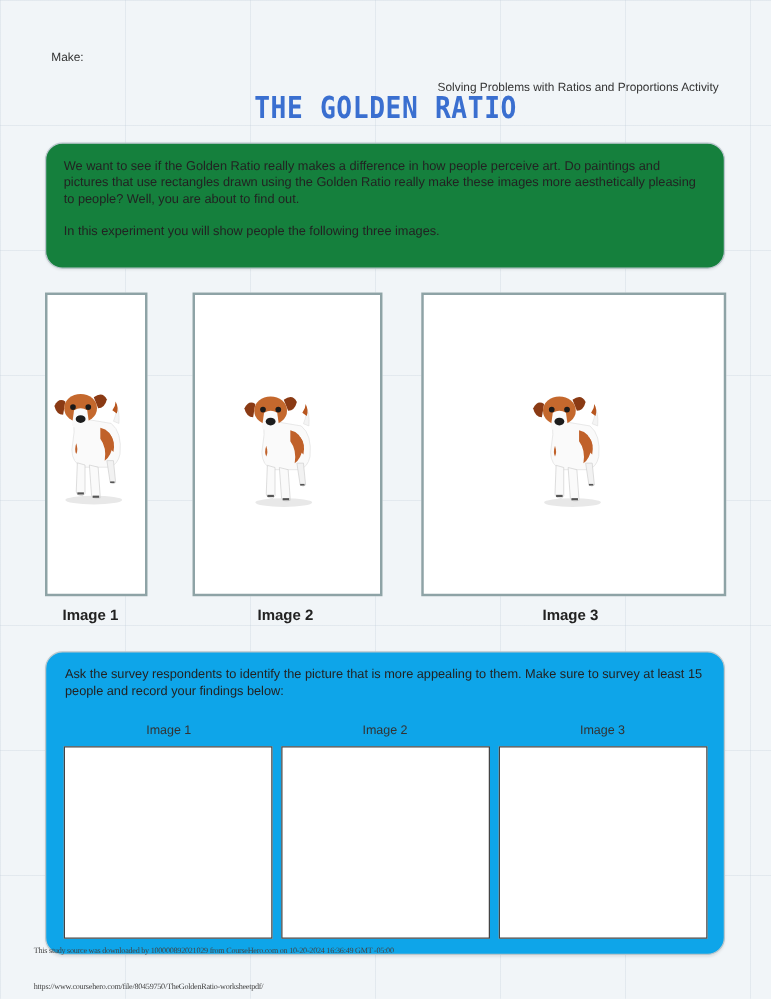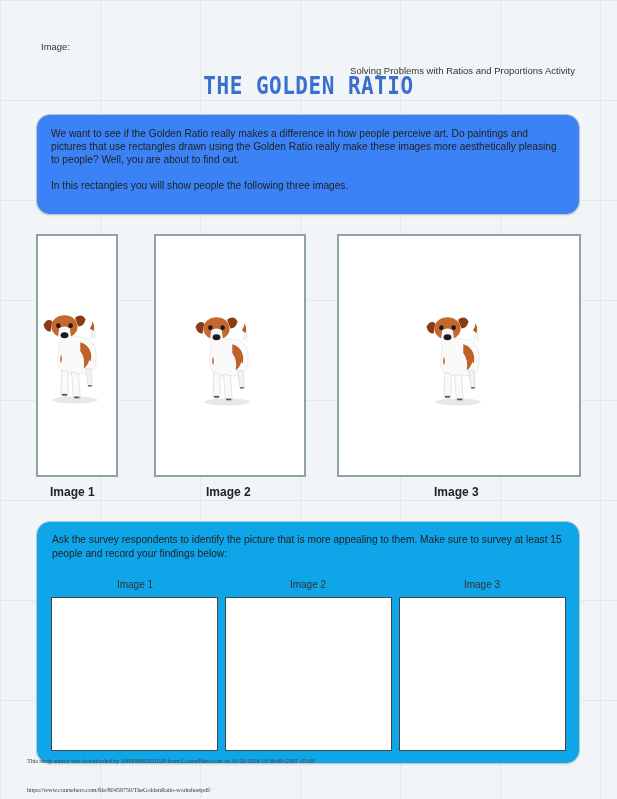--- a/index.html
+++ b/index.html
@@ -17,21 +17,21 @@
   .name-label { left: 41px; top: 41px; font-size: 9.5px; color: #333; }
   .activity-title { right: 42px; top: 41px; font-size: 9.5px; color: #333; margin-top: 24px; }
   .main-title {
     left: 0; width: 617px; top: 74px; text-align: center;
     font-family: "DejaVu Sans Mono", monospace; font-weight: bold;
     font-size: 21px; letter-spacing: 0.5px; color: #3a6fd0;
     transform: scaleY(1.15);
   }
   .intro-box {
     left: 36px; top: 114px; width: 544px; height: 101px;
-    background: #3b82f6; border: 1.5px solid #b9c6cc; border-radius: 14px;
+    background: #15803d; border: 1.5px solid #b9c6cc; border-radius: 14px;
     box-sizing: border-box; padding: 12px 14px 0 14px;
     font-size: 10.2px; line-height: 13px; color: #222;
     box-shadow: 0 1px 2px rgba(0,0,0,0.08);
   }
   .intro-box p { margin: 0; }
   .intro-box p + p { margin-top: 13px; }
   .frame {
     position: absolute; background: #fff; border: 2px solid #8ea3a6; box-sizing: border-box;
     overflow: hidden;
   }
@@ -84,28 +84,28 @@
       <path d="M40 18 Q48 12 52 20 Q50 28 44 28 Z" fill="#8a3a14"></path>
       <ellipse cx="28" cy="28" rx="15" ry="13" fill="#c4682d"></ellipse>
       <path d="M22 30 Q28 26 34 30 L36 44 Q28 50 20 44 Z" fill="#fafafa"></path>
       <circle cx="21" cy="27" r="2.6" fill="#1a1a1a"></circle>
       <circle cx="35" cy="27" r="2.6" fill="#1a1a1a"></circle>
       <ellipse cx="28" cy="38" rx="4.5" ry="3.5" fill="#1c1c1c"></ellipse>
     </symbol>
   </defs>
 </svg>
 
-<div class="abs name-label">Image:</div>
+<div class="abs name-label">Make:</div>
 <div class="abs activity-title">Solving Problems with Ratios and Proportions Activity</div>
 
 <div class="abs main-title">THE GOLDEN RATIO</div>
 
 <div class="abs intro-box">
   <p>We want to see if the Golden Ratio really makes a difference in how people perceive art. Do paintings and pictures that use rectangles drawn using the Golden Ratio really make these images more aesthetically pleasing to people? Well, you are about to find out.</p>
-  <p>In this rectangles you will show people the following three images.</p>
+  <p>In this experiment you will show people the following three images.</p>
 </div>
 
 <div class="frame" style="left:36px; top:234px; width:82px; height:243px;">
   <svg class="dog" style="left:2px; top:66px;" width="70" height="105">
       <use href="#dog"></use>
     </svg>
 </div>
 <div class="frame-label" style="left:50px; top:485px;">Image 1</div>
 
 <div class="frame" style="left:154px; top:234px; width:152px; height:243px;">

